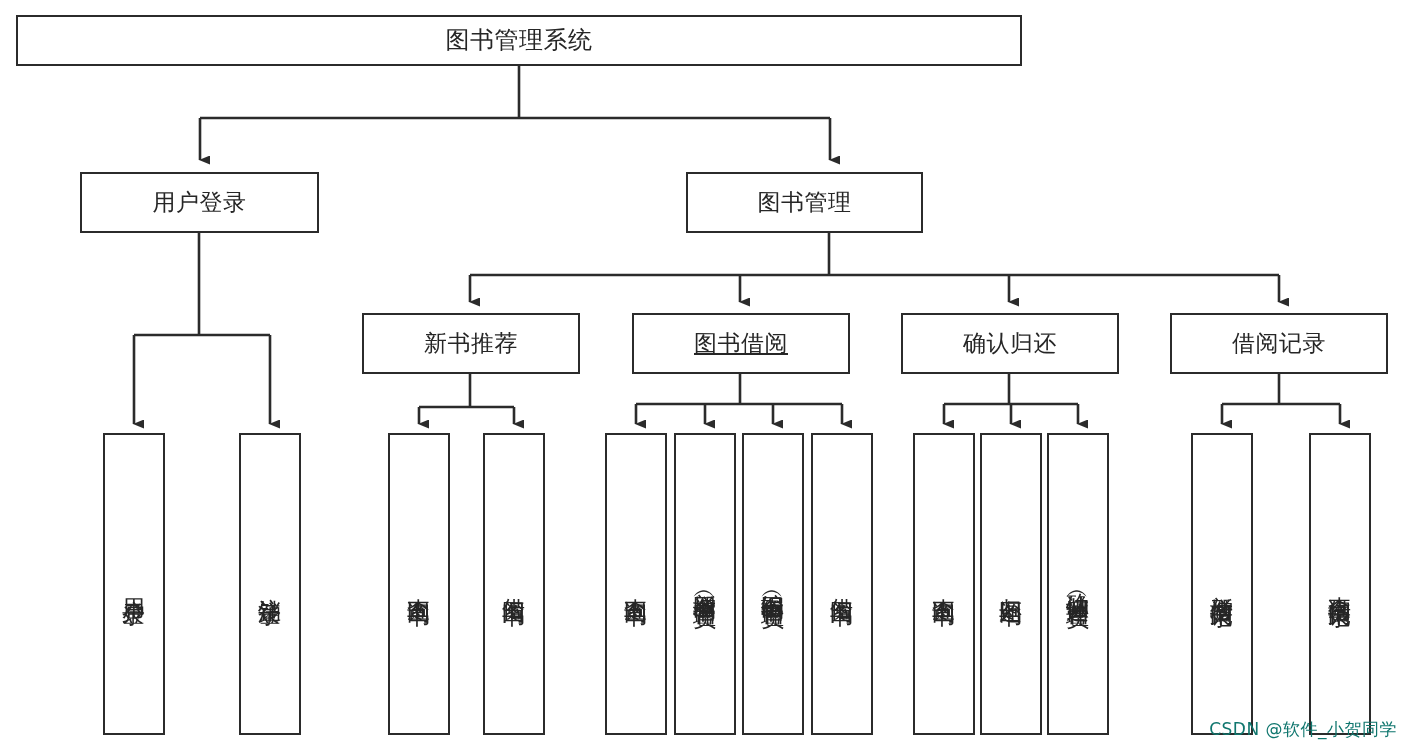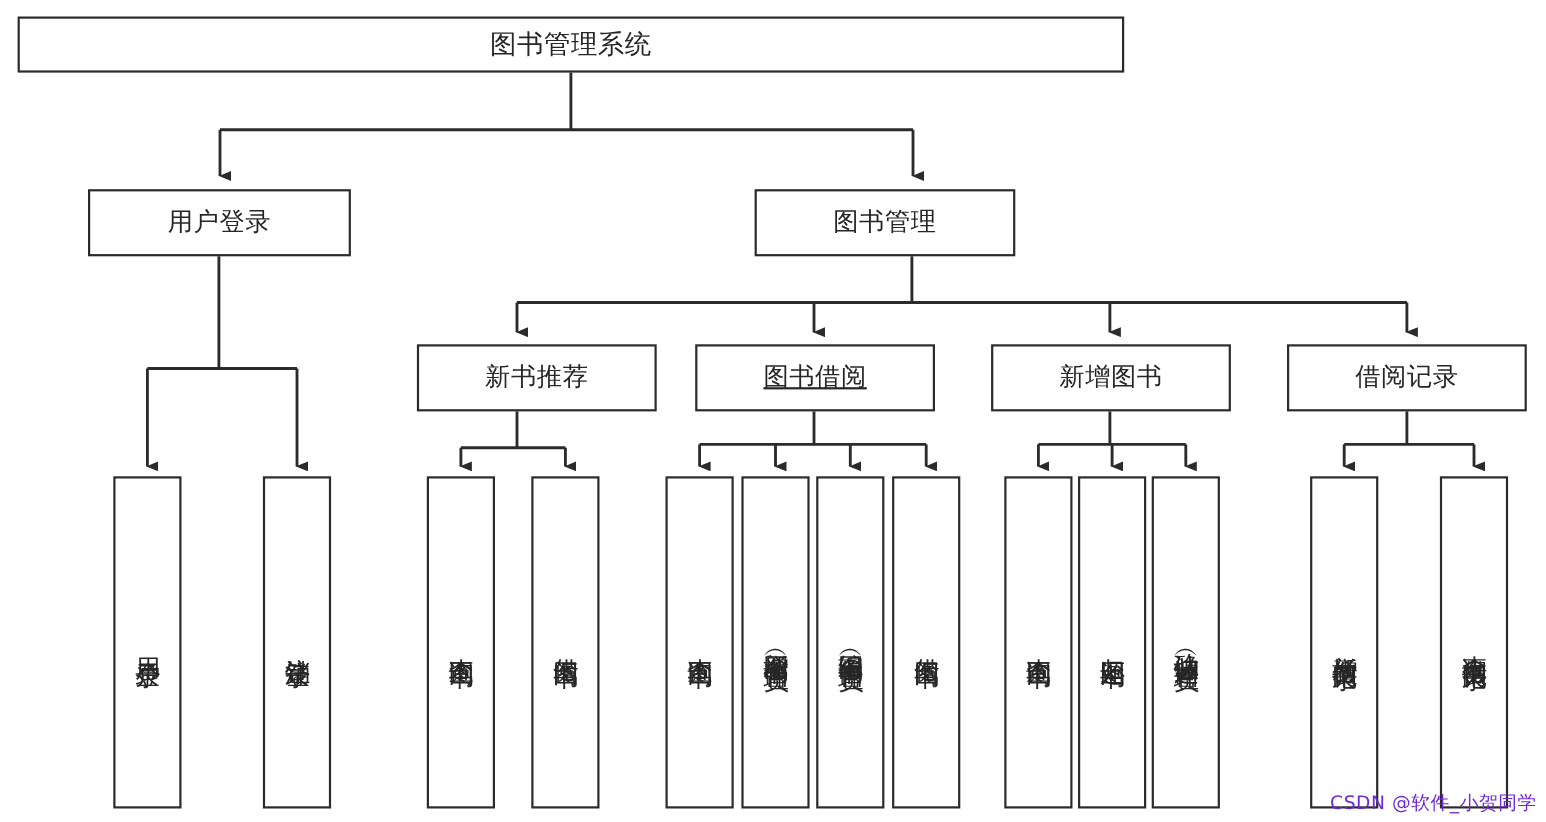--- a/index.html
+++ b/index.html
@@ -55,21 +55,21 @@
   .node-v .vtext{
     writing-mode:vertical-rl;
     text-orientation:upright;
     display:block;
   }
   #watermark{
     position:absolute;
     right:8px;
     bottom:6px;
     font-size:17px;
-    color:#6d28d9;
+    color:#0f766e;
     letter-spacing:0.5px;
     z-index:5;
     white-space:nowrap;
     font-family:"DejaVu Sans","Liberation Sans",sans-serif;
   }
 </style>
 </head>
 <body>
 
 <div id="diagram-root">
@@ -129,28 +129,28 @@
     <span>图书管理系统</span>
   </div>
 
   <div class="node node-h" style="left:80px; top:172px; width:239px; height:61px;">
     <span>用户登录</span>
   </div>
   <div class="node node-h" style="left:686px; top:172px; width:237px; height:61px;">
     <span>图书管理</span>
   </div>
 
-  <div class="node node-h" style="left:362px; top:313px; width:218px; height:61px;margin-left:17px;">
+  <div class="node node-h" style="left:362px; top:313px; width:218px; height:61px;">
     <span>新书推荐</span>
   </div>
   <div class="node node-h" style="left:632px; top:313px; width:218px; height:61px;text-decoration:underline;">
     <span>图书借阅</span>
   </div>
   <div class="node node-h" style="left:901px; top:313px; width:218px; height:61px;">
-    <span>新增图书</span>
+    <span>确认归还</span>
   </div>
   <div class="node node-h" style="left:1170px; top:313px; width:218px; height:61px;">
     <span>借阅记录</span>
   </div>
 
   <div class="node node-v" style="left:103px; top:433px; width:62px; height:302px;">
     <span class="vtext">用户登录</span>
   </div>
   <div class="node node-v" style="left:239px; top:433px; width:62px; height:302px;">
     <span class="vtext">注销登录</span>

